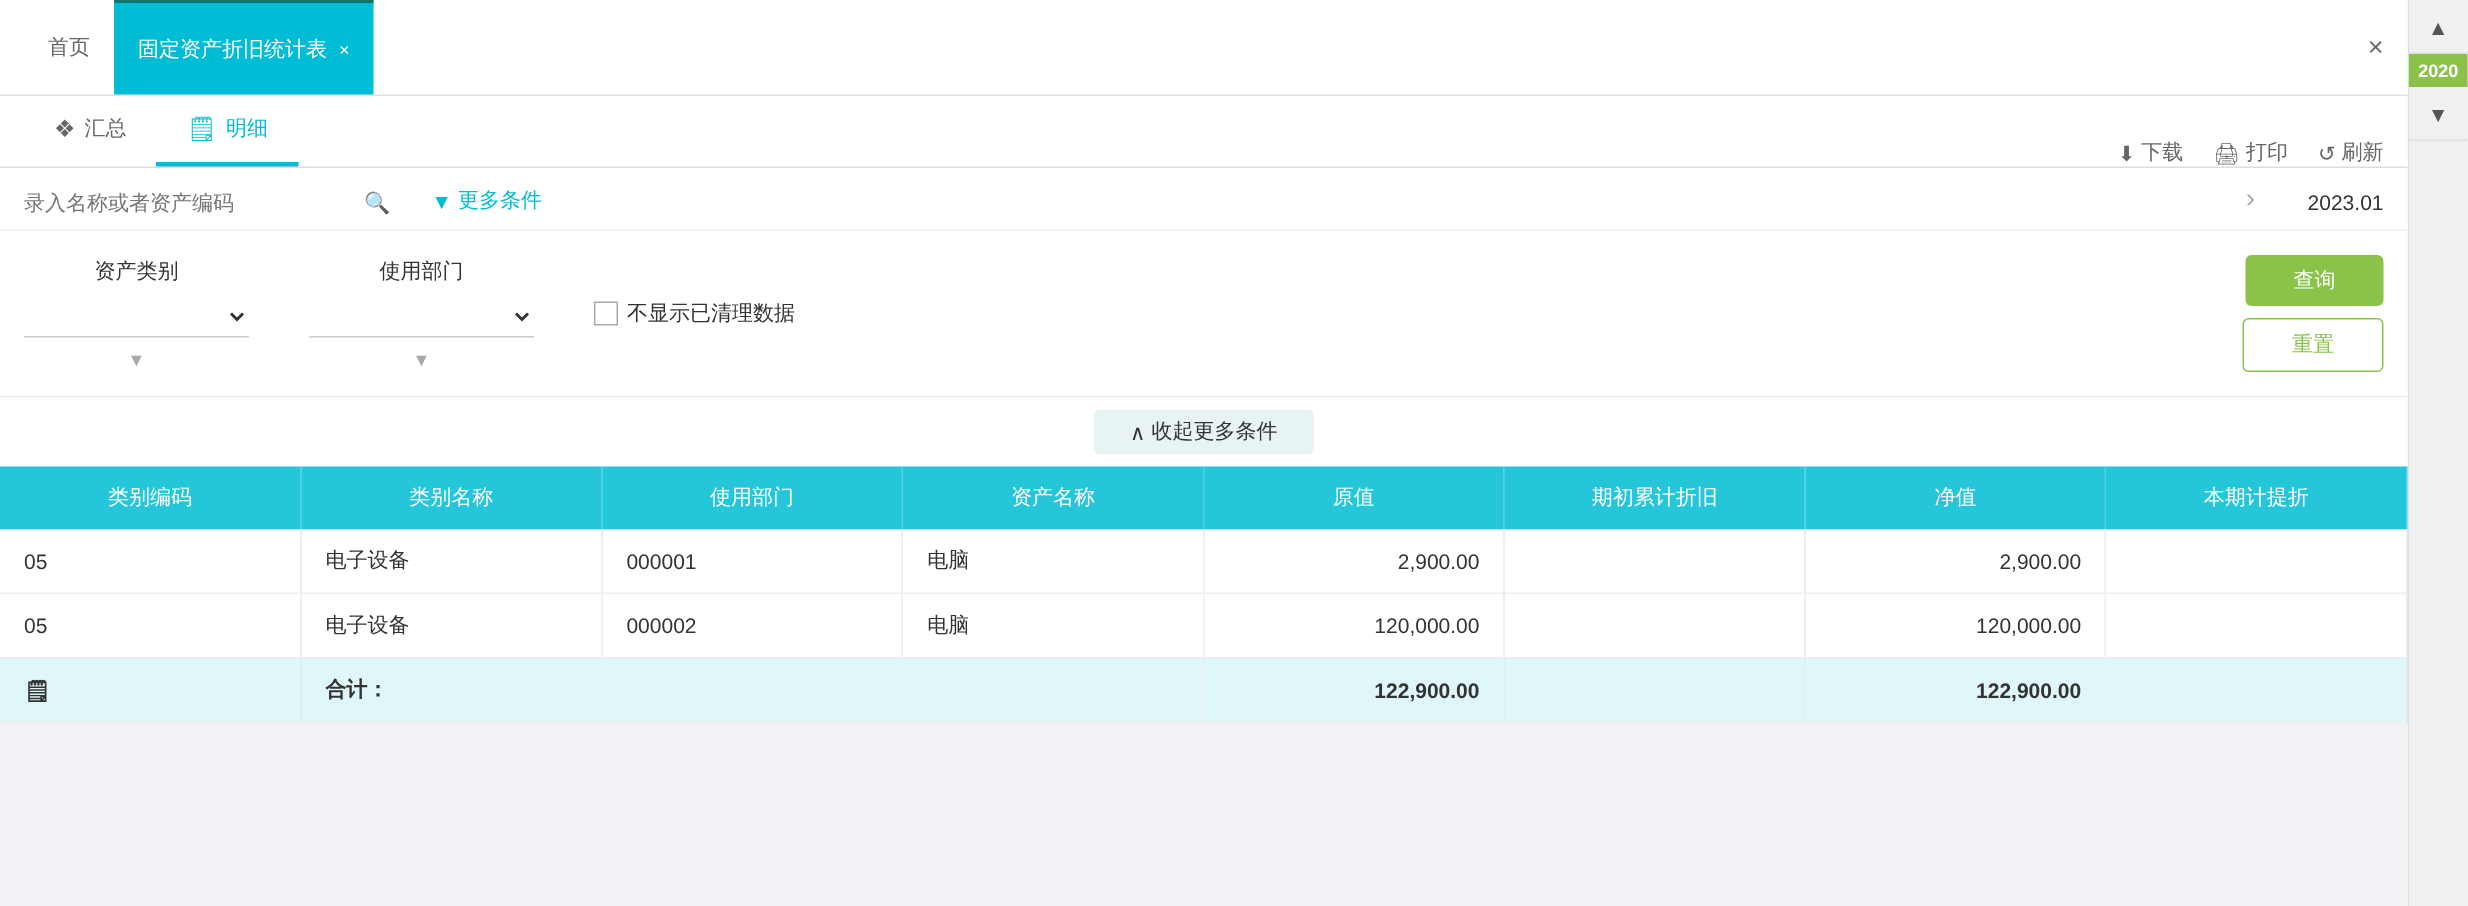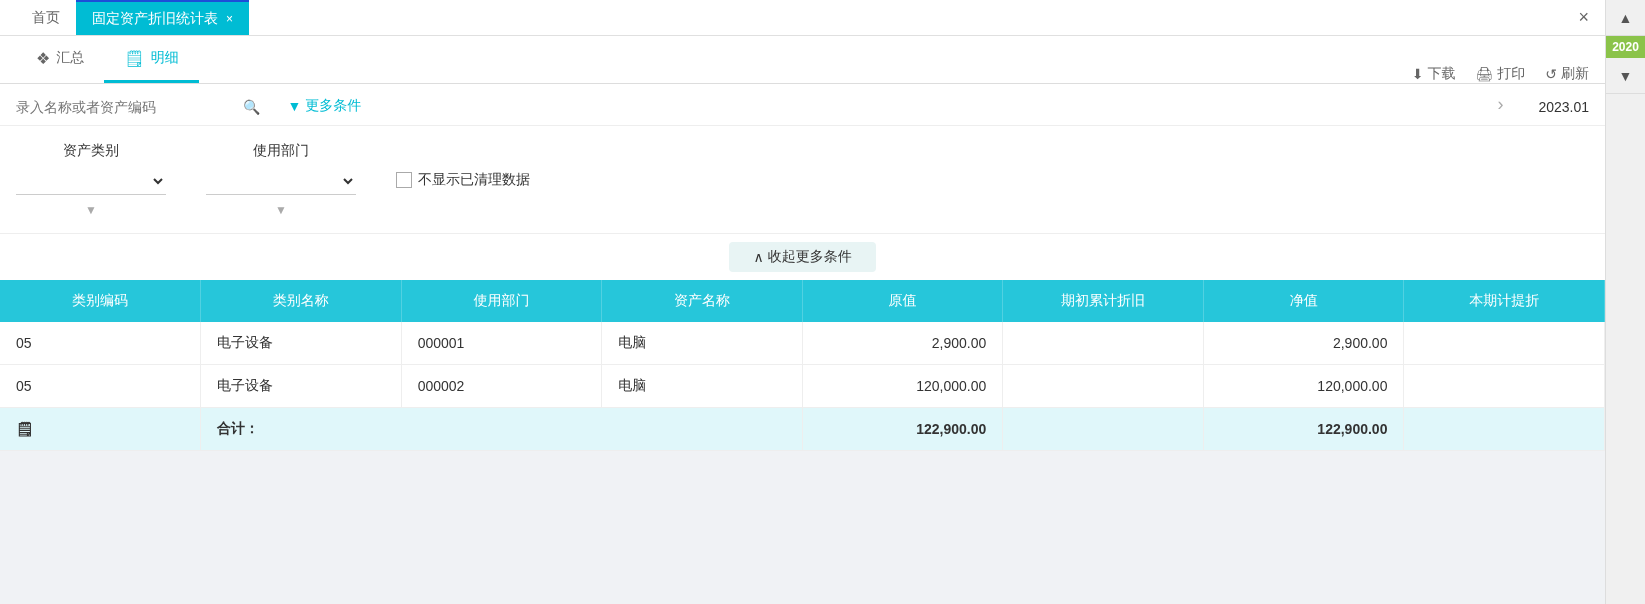--- a/index.html
+++ b/index.html
@@ -1,29 +1,29 @@
 <!DOCTYPE html>
 <html><head>
   <meta charset="utf-8">
   <style>
     * { box-sizing: border-box; margin: 0; padding: 0; }
     body { font-family: "Microsoft YaHei", "PingFang SC", sans-serif; font-size: 14px; background: #f0f2f5; color: #333; overflow: hidden; }
 
     
     .top-nav {
-      display: flex; align-items: center; height: 36px; background: #fff;
+      display: flex; align-items: center; height: 64px; background: #fff;
       border-bottom: 1px solid #e0e0e0; padding: 0 16px; gap: 0;
     }
     .nav-home {
       color: #666; padding: 0 16px; cursor: pointer; height: 100%; display: flex; align-items: center;
     }
     .nav-tab {
       background: #00bcd4; color: #fff; padding: 0 16px; height: 100%;
       display: flex; align-items: center; gap: 8px; cursor: pointer;
-      border-top: 2px solid #1d4ed8;
+      border-top: 2px solid #0f766e;
     }
     .nav-tab .close-btn { cursor: pointer; font-size: 12px; color: #fff; }
     .nav-close-right {
       margin-left: auto; color: #666; cursor: pointer; font-size: 18px;
     }
 
     
     .tab-bar {
       display: flex; align-items: flex-end; background: #fff;
       border-bottom: 1px solid #ddd; padding: 0 16px; height: 48px;
@@ -217,20 +217,24 @@
       <div class="filter-field">
         <span class="filter-label">使用部门</span>
         <select class="filter-select">
           <option value=""></option>
         </select>
         <span class="filter-select-arrow">▼</span>
       </div>
       <div class="checkbox-field">
         <span class="checkbox-box"></span>
         <span>不显示已清理数据</span>
+      </div>
+      <div class="filter-buttons">
+        <button class="btn-query">查询</button>
+        <button class="btn-reset">重置</button>
       </div>
     </div>
   </div>
 
   <div class="collapse-more">
     <button class="collapse-more-btn">
       <span>∧</span>
       <span>收起更多条件</span>
     </button>
   </div>

